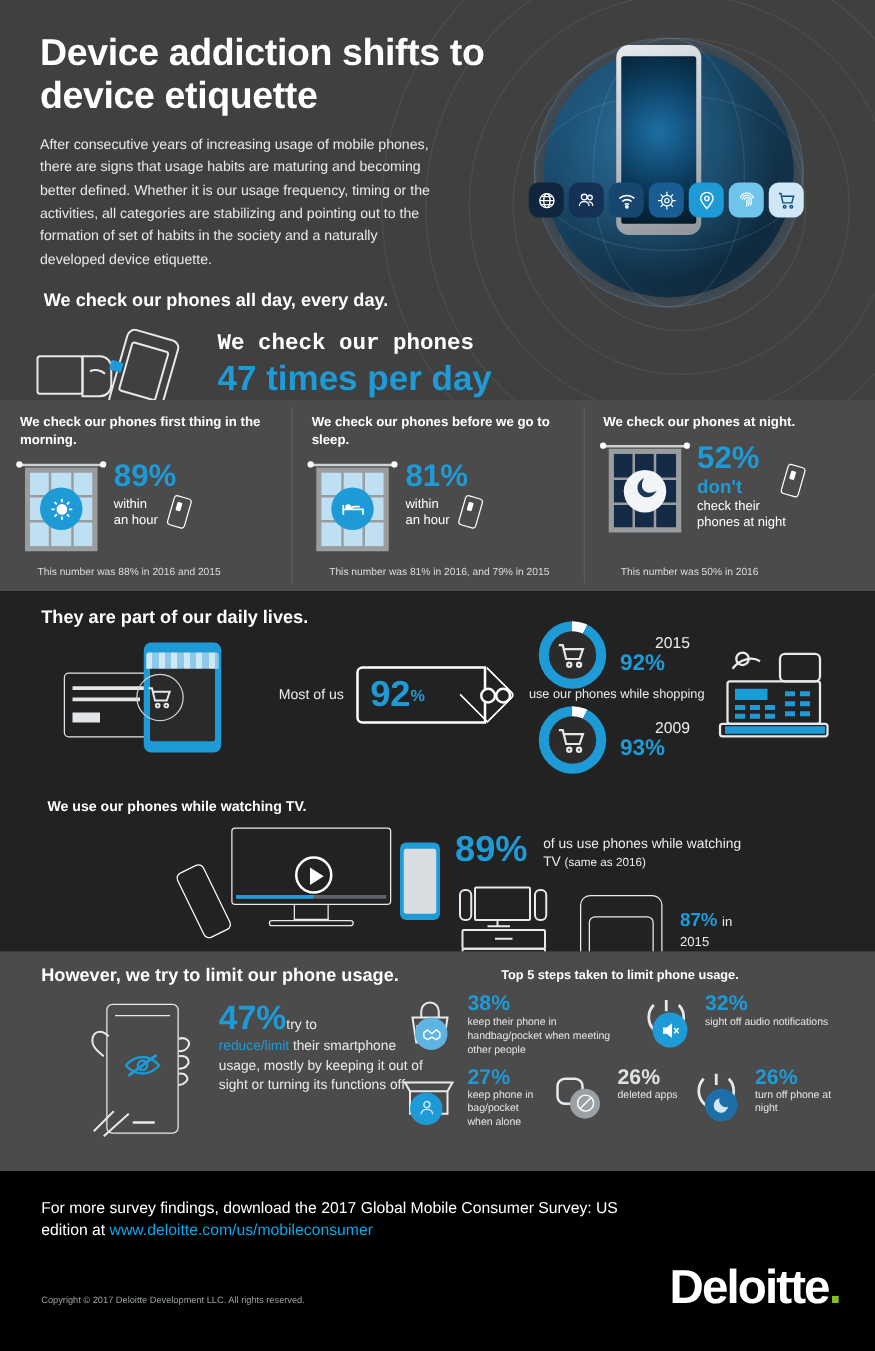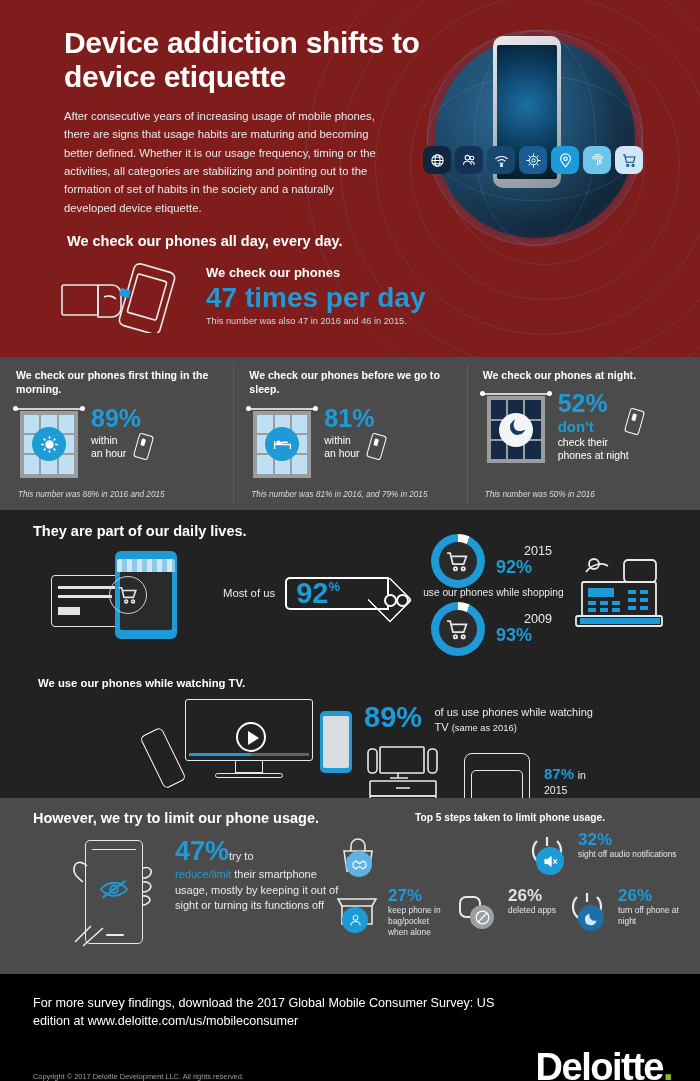--- a/index.html
+++ b/index.html
@@ -9,24 +9,23 @@
     font-family: "Liberation Sans", sans-serif;
     color: #fff;
     overflow: hidden;
     position: relative;
   }
   .page { width: 700px; height: 1081px; position: relative; }
 
   
   .hero {
     position: relative;
-    height: 357px;
-    background: #7f1d1d;
+    height: 320px;
+    background: #404040;
     overflow: hidden;
-    padding-left: 32px;
   }
   .hero-rings { position: absolute; right: -60px; top: -50px; width: 430px; height: 430px; }
   .hero-rings span {
     position: absolute; border-radius: 50%; border: 1px solid rgba(120,140,160,0.18);
     left: 50%; top: 50%; transform: translate(-50%,-50%);
   }
   .r1 { width: 200px; height: 200px; }
   .r2 { width: 270px; height: 270px; }
   .r3 { width: 340px; height: 340px; }
   .r4 { width: 410px; height: 410px; }
@@ -83,21 +82,21 @@
     font-size: 11.3px; line-height: 1.62; color: #e7e9eb;
   }
   h2.sec {
     font-size: 14.5px; font-weight: bold; color: #fff;
   }
   .hdr-allday { padding: 16px 0 0 35px; font-size: 14.5px; font-weight: bold; }
 
   .allday-row { display: flex; padding: 6px 0 0 28px; align-items: flex-start; }
   .hand-phone { width: 140px; height: 66px; position: relative; flex: 0 0 140px; margin-top: 8px;}
   .allday-text { padding-left: 6px; padding-top: 10px; }
-  .allday-text .l1 { font-size: 13px; font-weight: bold; color: #fff; }
+  .allday-text .l1 { font-size: 18px; font-weight: bold; color: #fff; font-family: Liberation Mono, monospace; }
   .allday-text .l2 { font-size: 28px; font-weight: bold; color: #1e9bd7; line-height: 1.25; }
   .allday-text .l3 { font-size: 9.2px; color: #cfd3d6; margin-top: 1px; }
 
   
   .band-gray { background: #4b4b4b; }
   .stats-band { height: 153px; display: flex; position: relative; }
   .stat-col { flex: 1; position: relative; padding: 11px 10px 0 16px; }
   .stat-col + .stat-col::before {
     content:""; position: absolute; left: 0; top: 6px; bottom: 6px; width: 1px;
     background: rgba(255,255,255,0.10);
@@ -131,21 +130,21 @@
   .win-icon svg { width: 21px; height: 21px; }
   .stat-right { padding-left: 9px; position: relative; }
   .stat-pct { font-size: 25px; font-weight: bold; color: #1e9bd7; line-height: 1; }
   .stat-sub { font-size: 10.4px; color: #fff; line-height: 1.28; margin-top: 3px; }
   .stat-sub .blue { color: #1e9bd7; font-weight: bold; font-size: 15px; display:block; line-height:1.1;}
   .mini-phone {
     position: absolute; width: 15px; height: 25px; border: 1.4px solid #fff; border-radius: 3px;
     transform: rotate(16deg);
   }
   .mini-phone::after { content:""; position:absolute; left:3px; top:4px; width:4px; height:7px; background:#fff; border-radius:1px;}
-  .stat-foot { font-size: 8.2px; color: #d9dcde; position: absolute; bottom: 11px; left: 18px; font-style: italic; }
+  .stat-foot { font-size: 8.2px; color: #d9dcde; position: absolute; bottom: 11px; left: 30px; }
 
   
   .band-dark { background: #222222; }
   .daily { height: 288px; position: relative; padding: 13px 0 0 33px; }
   .sub-hdr { font-size: 11.3px; font-weight: bold; color: #fff; margin-top: 8px; padding-left: 5px;}
   .shop-row { display: flex; align-items: center; margin-top: 4px; }
   .shop-art { width: 190px; height: 100px; position: relative; flex: 0 0 190px; }
   .card-art {
     position: absolute; left: 18px; top: 32px; width: 86px; height: 52px;
     border: 1.6px solid #e3e6e8; border-radius: 4px;
@@ -159,22 +158,22 @@
     background: #1e9bd7; border-radius: 6px; padding: 9px 5px;
   }
   .shop-phone .scr { width:100%; height:100%; background:#2a2a2a; border-radius:2px; position:relative;}
   .awning { position:absolute; left:84px; top:16px; width:58px; height:13px;
     background: repeating-linear-gradient(90deg,#cfe8f7 0 5px,#8fc9e8 5px 10px); border-radius:2px 2px 0 0;}
   .cart-ring { position:absolute; left:50%; top:52%; transform:translate(-50%,-50%);
     width:38px; height:38px; border-radius:50%; border:1.6px solid #cfd3d6; display:flex;align-items:center;justify-content:center;}
   .cart-ring svg{width:22px;height:22px;}
   .mostof { font-size: 11.3px; color: #e9ebec; white-space: nowrap; }
   .tag {
-    position: relative; margin-left: 10px; width: 104px; height: 33px;
-    border: 2px solid #fff; border-radius: 5px 0 0 5px; display: flex; padding-left: 9px;
+    position: relative; margin-left: 10px; width: 104px; height: 46px;
+    border: 2px solid #fff; border-radius: 5px 0 0 5px; display: flex; align-items: center; padding-left: 9px;
   }
   .tag .num { font-size: 29px; font-weight: bold; color: #1e9bd7; line-height: 1; }
   .tag .pc { font-size: 13px; font-weight: bold; color: #1e9bd7; vertical-align: super; }
   .tag-point { position:absolute; right:-23px; top:1px; width:40px; height:40px; border:2px solid #fff;
     border-left:none; transform: rotate(45deg) scale(.8); border-radius: 0 5px 0 0;}
   .tag-hole { position:absolute; right:-10px; top:15px; width:13px; height:13px; border:2px solid #fff; border-radius:50%; background:#222;}
   .tag-hole2 { position:absolute; right:-22px; top:15px; width:13px; height:13px; border:2px solid #fff; border-radius:50%; background:#222;}
   .tag-label { margin-left: 34px; font-size: 10.2px; color: #e9ebec; line-height: 1.32; }
 
   .donuts { position: absolute; right: 148px; top: 24px; }
@@ -220,36 +219,36 @@
   .bp-body { position:absolute; left: 14px; top: 2px; width: 58px; height: 104px; border:1.8px solid #e7eaec; border-radius:5px;}
   .bp-body::before{content:"";position:absolute;left:6px;top:8px;right:6px;height:1.4px;background:#e7eaec;}
   .bp-body::after{content:"";position:absolute;left:20px;bottom:7px;width:18px;height:2px;background:#e7eaec;border-radius:1px;}
   .eye-off { position:absolute; left:28px; top:40px; width:30px; height:22px; }
   .limit-txt { margin-left: 12px; width: 168px; }
   .limit-txt .hd { font-size: 27px; font-weight: bold; color:#1e9bd7; line-height:1;}
   .limit-txt .hd small { font-size: 11px; color:#e9ebec; font-weight: normal;}
   .limit-txt .body { font-size: 11px; color:#e9ebec; line-height: 1.42; margin-top: 2px;}
   .limit-txt .body b { color:#1e9bd7; font-weight: normal;}
 
-  .top5 { position: absolute; left: 330px; top: 14px; width: 360px; }
+  .top5 { position: absolute; left: 316px; top: 14px; width: 360px; }
   .top5 .t5h { font-size: 10.2px; font-weight: bold; text-align: center; color:#fff; }
   .t5grid { display:flex; flex-wrap: wrap; margin-top: 8px; }
   .t5item { display:flex; align-items:flex-start; margin-bottom: 8px; }
   .t5ico { width: 54px; height: 48px; position:relative; flex:0 0 54px;}
   .t5txt { padding-left: 4px; }
   .t5txt .n { font-size: 17px; font-weight: bold; color:#1e9bd7; line-height: 1.05;}
   .t5txt .n.gray { color:#dfe2e4; }
   .t5txt .d { font-size: 8.4px; color:#e3e6e8; line-height: 1.3; }
   .badge-circ { position:absolute; border-radius:50%; display:flex; align-items:center; justify-content:center;}
   .badge-circ svg { width: 17px; height: 17px; }
 
   
   .footer { background:#000; height: 137px; position:relative; padding: 20px 0 0 33px; }
   .footer .f1 { font-size: 12.6px; color:#fff; line-height:1.45; width: 470px;}
-  .footer .f1 a { color:#ffffff; text-decoration:none; }
+  .footer .f1 a { color:#0ea5e9; text-decoration:none; }
   .footer .cr { position:absolute; left:33px; bottom: 30px; font-size: 7.4px; color:#9aa0a4;}
   .deloitte { position:absolute; right: 28px; bottom: 22px; font-size: 38px; font-weight: bold; letter-spacing:-1.5px; color:#fff;}
   .deloitte i { color:#86bc25; font-style: normal; }
 </style>
 </head>
 <body>
 
 <div class="page">
 
   <section class="hero">
@@ -641,20 +640,24 @@
                 <path d="M14 20h28l-3 20H17z"></path>
                 <path d="M21 20v-5a7 7 0 0114 0v5"></path>
                 <path d="M17 27h22M17 33h22"></path>
               </svg>
             <div class="badge-circ" style="left:16px;top:20px;width:26px;height:26px;background:#5fb3e0;">
               <svg viewBox="0 0 24 24" fill="none" stroke="#fff" stroke-width="1.6">
                   <path d="M3 10l4-3 5 4 5-4 4 3v5l-4 3-5-3-5 3-4-3z"></path>
                 </svg>
             </div>
           </div>
+          <div class="t5txt">
+            <div class="n">38%</div>
+            <div class="d">keep their phone in handbag/pocket when meeting other people</div>
+          </div>
         </div>
 
         <div class="t5item" style="width:160px;">
           <div class="t5ico">
             <svg viewBox="0 0 54 48" fill="none" stroke="#e7eaec" stroke-width="2.2">
                 <path d="M27 6v9"></path>
                 <path d="M17 10a14 14 0 1020 0" stroke-dasharray="0"></path>
               </svg>
             <div class="badge-circ" style="left:16px;top:16px;width:28px;height:28px;background:#1e9bd7;">
               <svg viewBox="0 0 24 24" fill="#fff" stroke="#fff" stroke-width="1.2">
@@ -662,21 +665,21 @@
                   <path d="M16 9l5 6M21 9l-5 6" stroke-width="1.6" fill="none"></path>
                 </svg>
             </div>
           </div>
           <div class="t5txt">
             <div class="n">32%</div>
             <div class="d">sight off audio notifications</div>
           </div>
         </div>
 
-        <div class="t5item" style="width:120px;">
+        <div class="t5item" style="width:120px;align-items:center;">
           <div class="t5ico">
             <svg viewBox="0 0 54 48" fill="none" stroke="#e7eaec" stroke-width="1.6">
                 <path d="M8 12h38l-4 7H12z"></path>
                 <path d="M12 19v18h30V19"></path>
               </svg>
             <div class="badge-circ" style="left:12px;top:20px;width:26px;height:26px;background:#1e9bd7;">
               <svg viewBox="0 0 24 24" fill="none" stroke="#cfe7f6" stroke-width="1.6">
                   <circle cx="12" cy="8" r="3.4"></circle>
                   <path d="M5.5 19c0-3.4 2.9-5.8 6.5-5.8s6.5 2.4 6.5 5.8"></path>
                 </svg>

